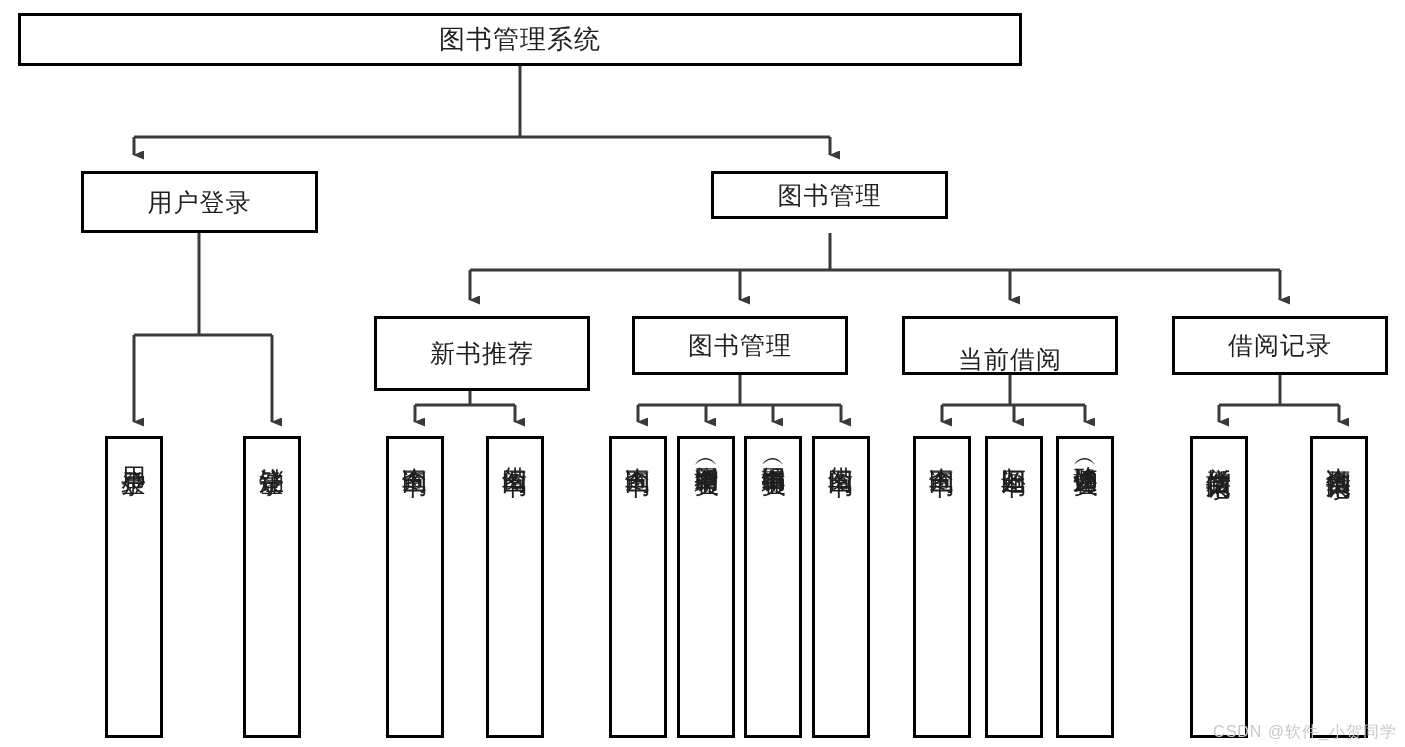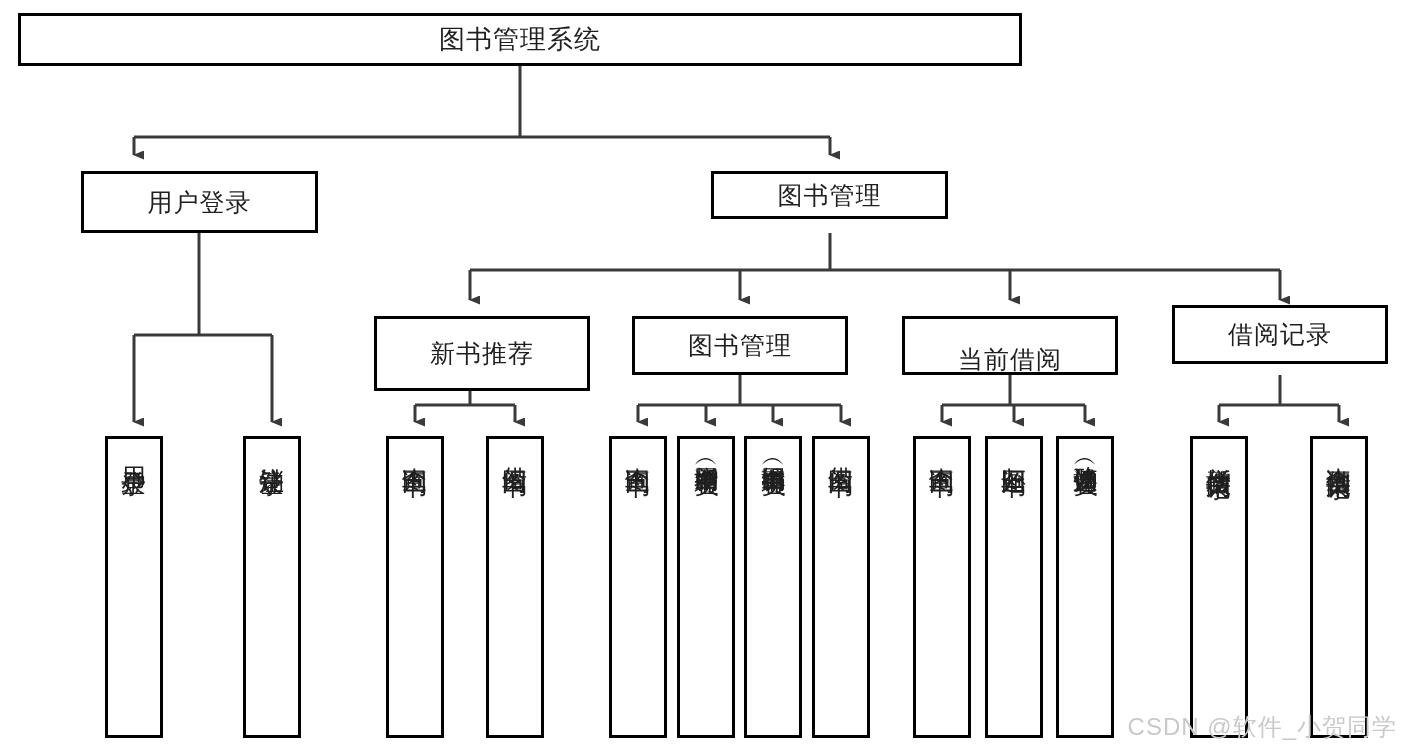--- a/index.html
+++ b/index.html
@@ -63,21 +63,21 @@
     font-size: 24px;
     letter-spacing: 1px;
   }
   .node.root .label {
     font-size: 26px;
   }
   .watermark {
     position: absolute;
     right: 8px;
     bottom: 4px;
-    font-size: 24px;
+    font-size: 16px;
     color: #c9c9c9;
     letter-spacing: 1px;
     white-space: nowrap;
     font-family: "Liberation Sans", "DejaVu Sans", sans-serif;
     text-align: right;
   }
 </style>
 </head>
 <body>
 
@@ -158,21 +158,21 @@
 
   <div class="node horizontal" style="left:362px; top:316px; width:216px; height:75px;margin-left:12px;">
     <span class="label">新书推荐</span>
   </div>
   <div class="node horizontal" style="left:632px; top:316px; width:216px; height:59px;">
     <span class="label">图书管理</span>
   </div>
   <div class="node horizontal" style="left:902px; top:316px; width:216px; height:59px;align-items:flex-end;">
     <span class="label">当前借阅</span>
   </div>
-  <div class="node horizontal" style="left:1172px; top:305px; width:216px; height:59px;">
+  <div class="node horizontal" style="left:1172px; top:316px; width:216px; height:59px;">
     <span class="label">借阅记录</span>
   </div>
 
   <div class="node vertical" style="left:105px; top:436px; width:58px; height:302px;">
     <span class="label">用户登录</span>
   </div>
   <div class="node vertical" style="left:243px; top:436px; width:58px; height:302px;">
     <span class="label">注销登录</span>
   </div>
   <div class="node vertical" style="left:386px; top:436px; width:58px; height:302px;">

